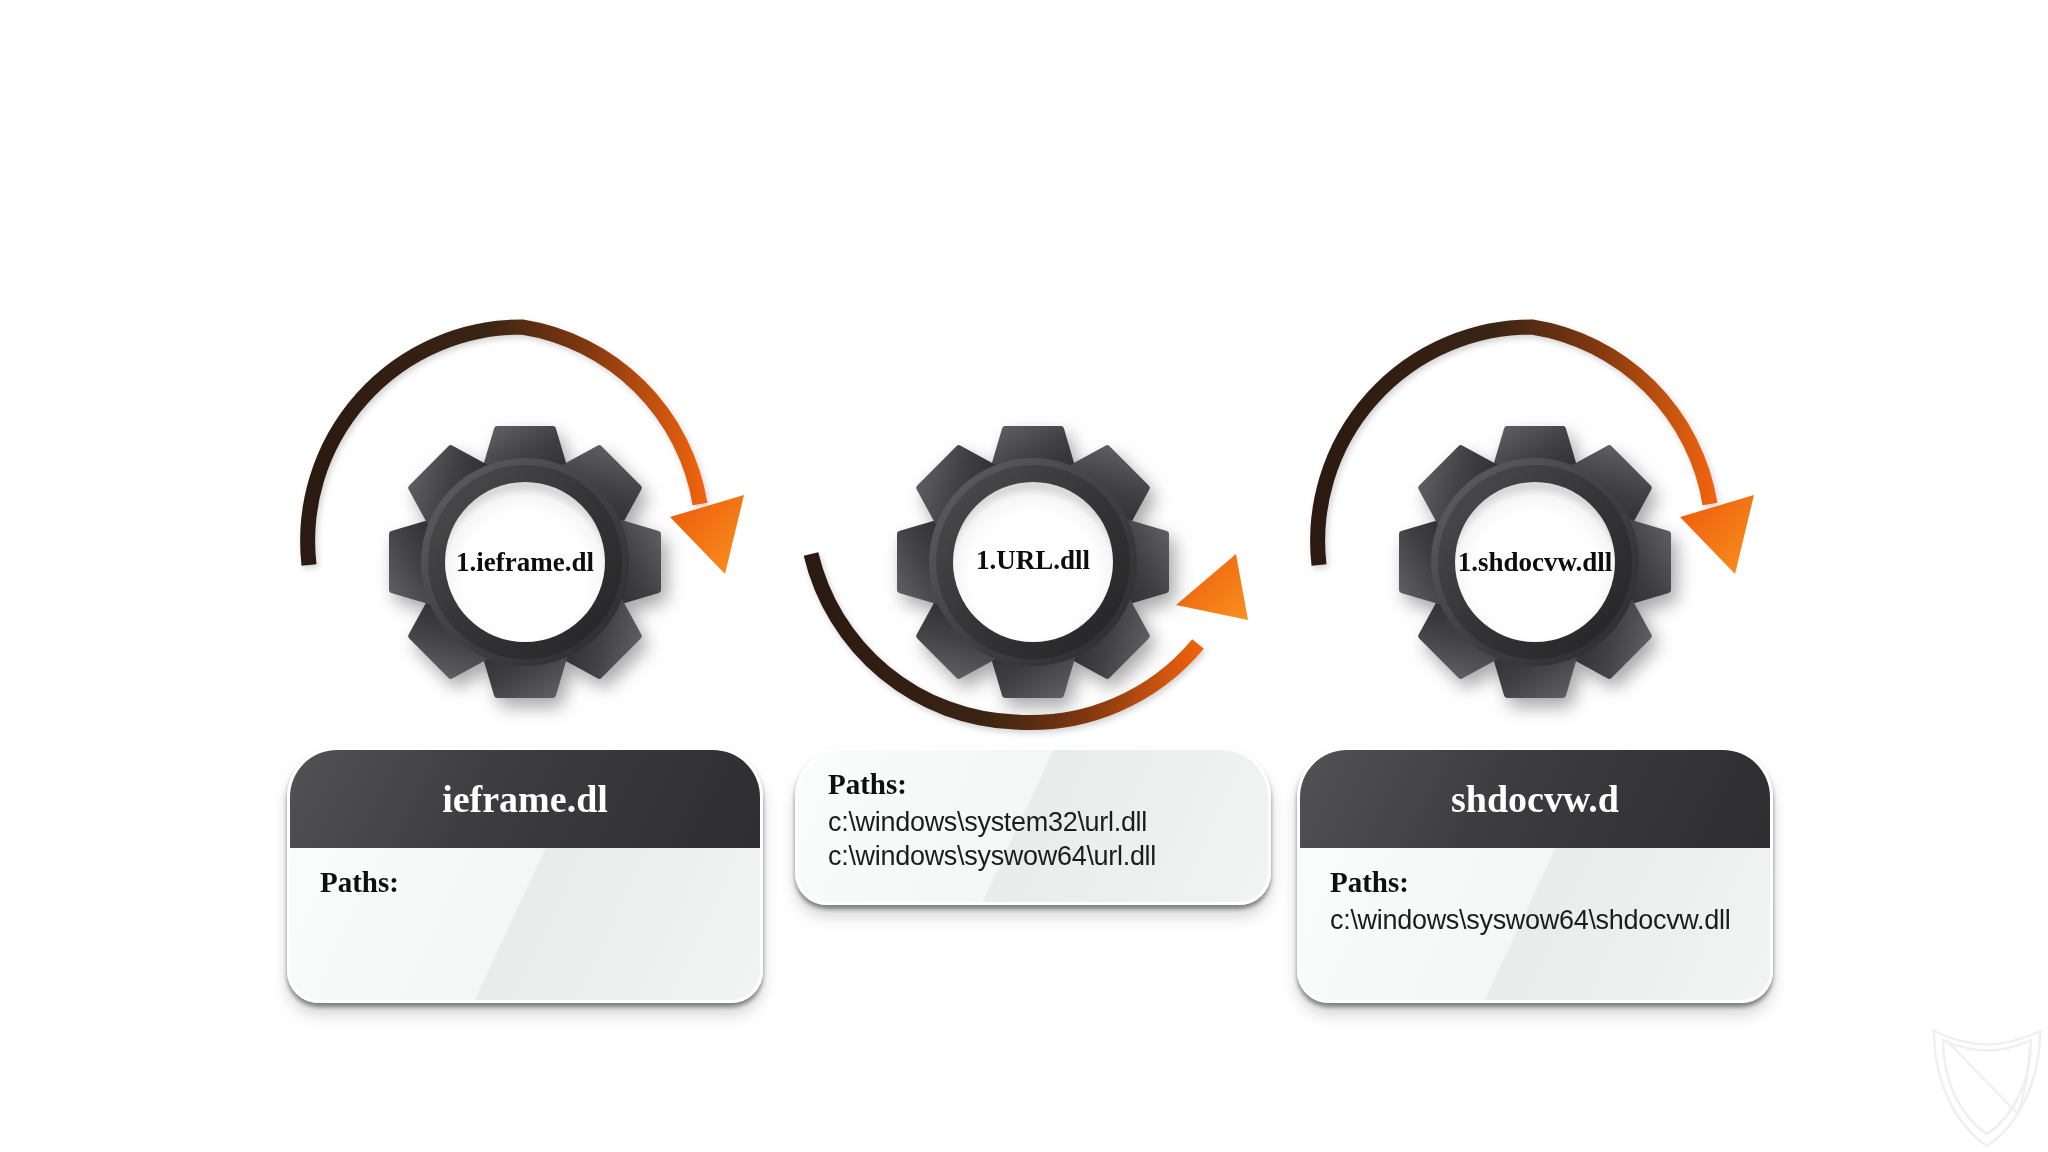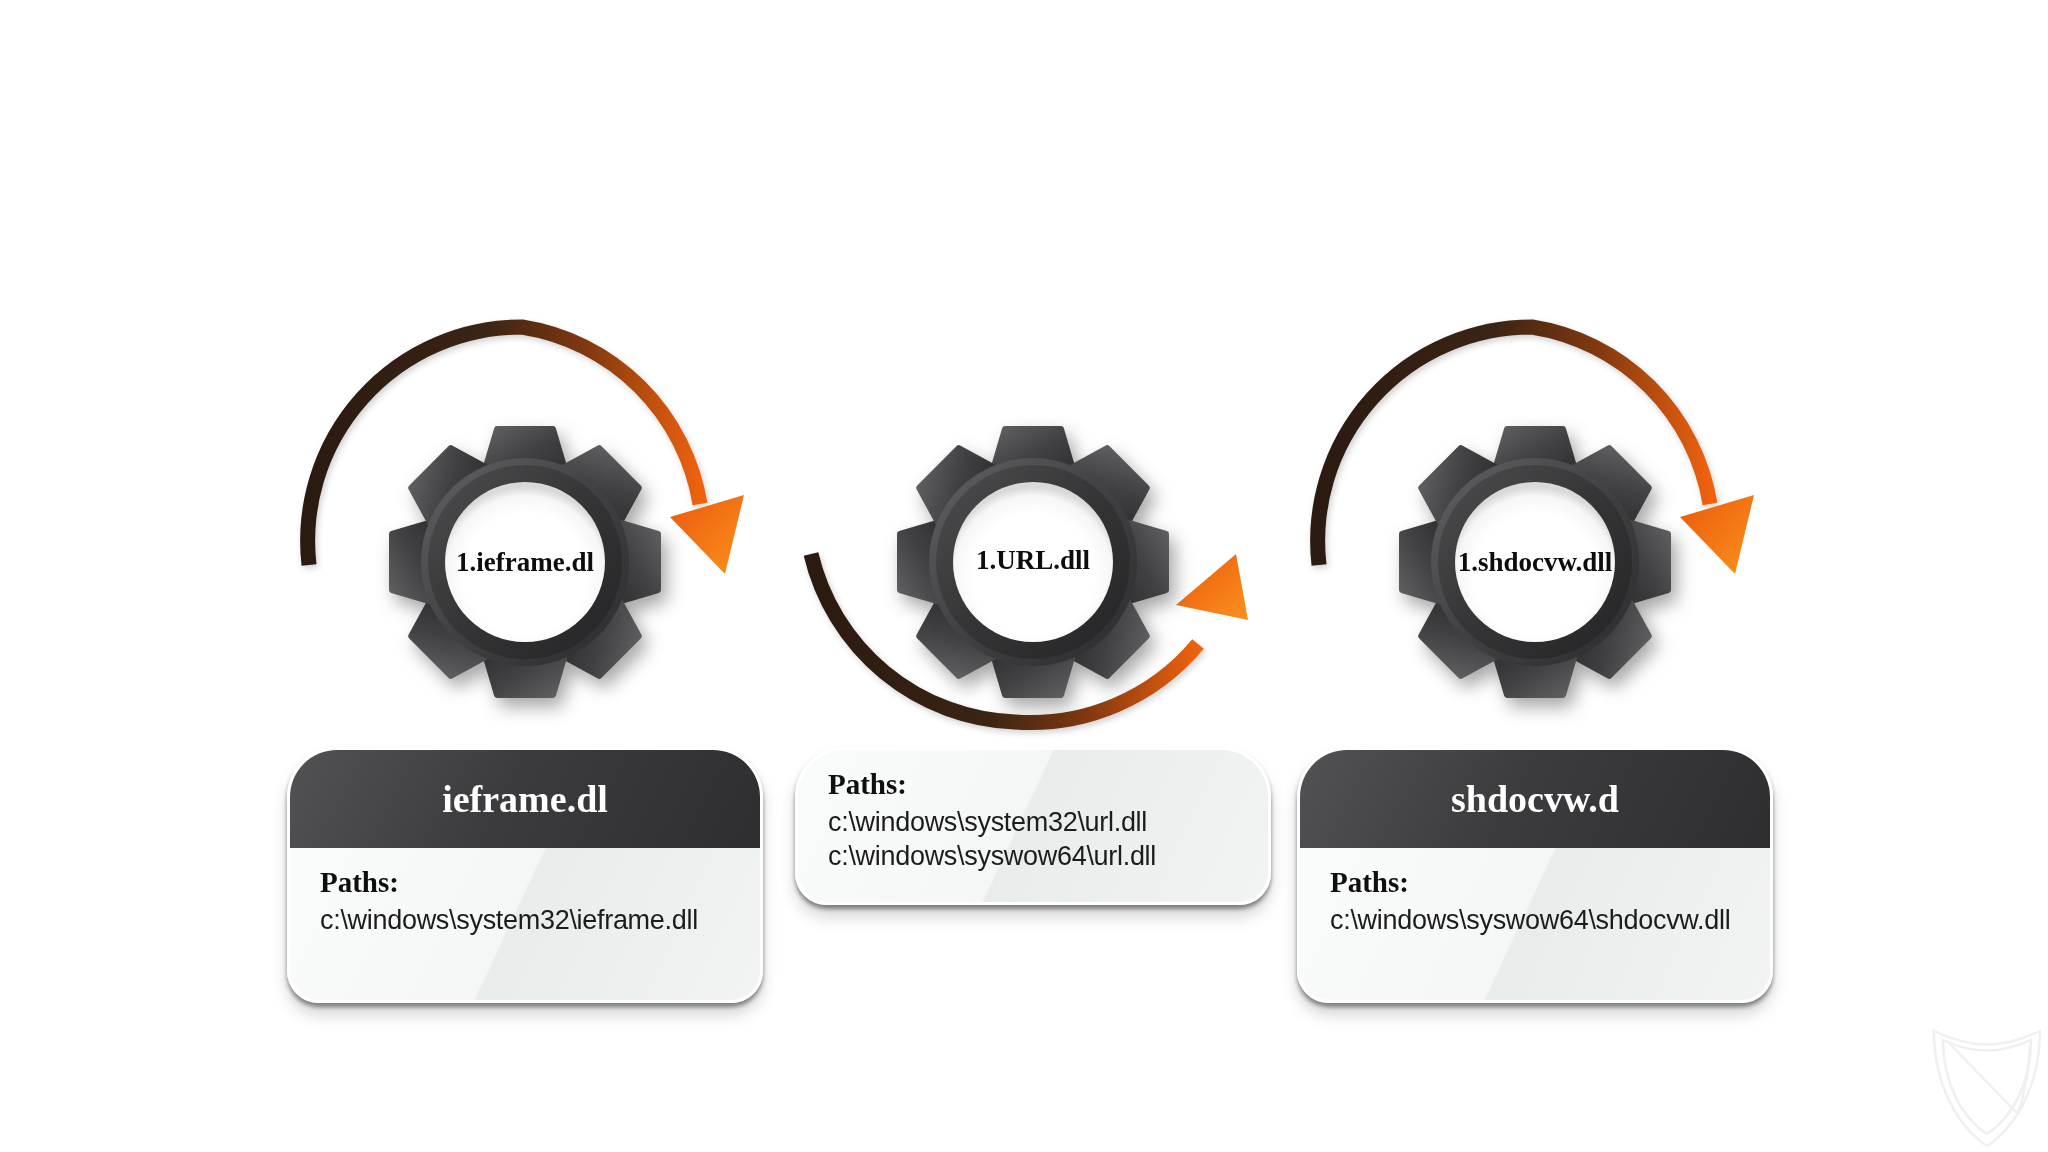--- a/index.html
+++ b/index.html
@@ -78,21 +78,20 @@
         <use href="#gearShape"></use>
       </g>
       <text class="gear-label" x="240" y="289" text-anchor="middle">1.ieframe.dl</text>
     </svg>
     <div class="card">
       <div class="card-header">
         <span class="card-title">ieframe.dl</span>
       </div>
       <div class="card-body">
         <div class="paths-label">Paths:</div>
-        <div class="path-line">c:\windows\system32\ieframe.dll</div>
       </div>
     </div>
   </div>
 
   <div class="module" style="left:793px">
     <svg class="swirl" viewBox="0 0 480 480">
       <g>
         <path class="arc-path" d="M 18 272 A 218 218 0 0 0 222 440 A 218 218 0 0 0 405 362" stroke="url(#gradArc)" stroke-width="15" fill="none"></path>
         <polygon points="383,323 443,272 455,338" fill="url(#gradArrow)"></polygon>
       </g>

